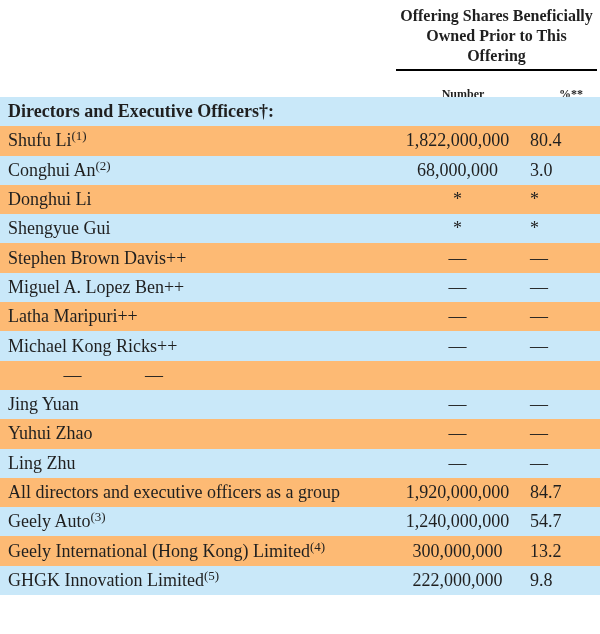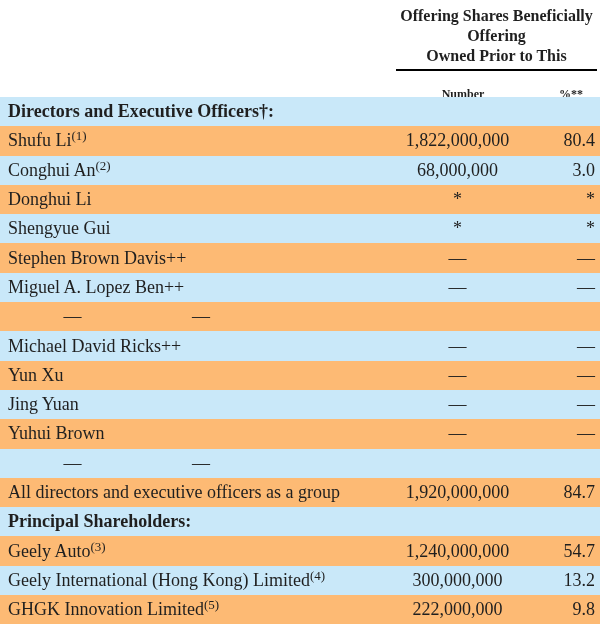--- a/index.html
+++ b/index.html
@@ -38,40 +38,40 @@
     height: 29.3px; width: 600px;
     background: #fdba74;
   }
   .row:nth-child(odd) { background: #c9e8f9; }
   .cell-name {
     flex: 1; padding-left: 8px;
     white-space: nowrap; overflow: hidden;
   }
   .cell-num { width: 145px; text-align: center; white-space: nowrap; }
   .cell-pct {
-    width: 70px; text-align: right; padding-right: 5px;
+    width: 70px; text-align: left; padding-right: 5px;
     box-sizing: border-box; white-space: nowrap;
   }
   .row.section .cell-name { font-weight: 700; }
   sup.fn {
     font-size: 13px;
     vertical-align: 6px;
     line-height: 0;
   }
 </style>
 </head>
 <body>
 
 <div class="doc">
 
   <div class="thead">
     <div class="group-title">
       <div>Offering Shares Beneficially</div>
+      <div>Owned Prior to This</div>
       <div>Offering</div>
-      <div>Owned Prior to This</div>
     </div>
     <div class="col-head number">Number</div>
     <div class="col-head pct">%**</div>
   </div>
 
   <div class="rows">
 
     <div class="row section">
       <div class="cell-name">Directors and Executive Officers†:</div>
       <div class="cell-num"></div>
@@ -108,64 +108,60 @@
       <div class="cell-pct">—</div>
     </div>
 
     <div class="row">
       <div class="cell-name"><span>Miguel A. Lopez Ben++</span></div>
       <div class="cell-num">—</div>
       <div class="cell-pct">—</div>
     </div>
 
     <div class="row">
+      <div class="cell-name"><span>Latha Maripuri++</span></div>
       <div class="cell-num">—</div>
       <div class="cell-pct">—</div>
     </div>
 
     <div class="row">
-      <div class="cell-name"><span>Michael David Ricks++</span></div>
+      <div class="cell-name"><span>Michael Kong Ricks++</span></div>
       <div class="cell-num">—</div>
       <div class="cell-pct">—</div>
     </div>
 
     <div class="row">
-      <div class="cell-name"><span>Yun Xu</span></div>
       <div class="cell-num">—</div>
       <div class="cell-pct">—</div>
     </div>
 
     <div class="row">
       <div class="cell-name"><span>Jing Yuan</span></div>
       <div class="cell-num">—</div>
       <div class="cell-pct">—</div>
     </div>
 
     <div class="row">
-      <div class="cell-name"><span>Yuhui Brown</span></div>
+      <div class="cell-name"><span>Yuhui Zhao</span></div>
       <div class="cell-num">—</div>
       <div class="cell-pct">—</div>
     </div>
 
     <div class="row">
+      <div class="cell-name"><span>Ling Zhu</span></div>
       <div class="cell-num">—</div>
       <div class="cell-pct">—</div>
     </div>
 
     <div class="row">
       <div class="cell-name"><span>All directors and executive officers as a group</span></div>
       <div class="cell-num">1,920,000,000</div>
       <div class="cell-pct">84.7</div>
     </div>
 
-    <div class="row section">
-      <div class="cell-name">Principal Shareholders:</div>
-      <div class="cell-num"></div>
-      <div class="cell-pct"></div>
-    </div>
 
     <div class="row">
       <div class="cell-name"><span>Geely Auto</span><sup class="fn">(3)</sup></div>
       <div class="cell-num">1,240,000,000</div>
       <div class="cell-pct">54.7</div>
     </div>
 
     <div class="row">
       <div class="cell-name"><span>Geely International (Hong Kong) Limited</span><sup class="fn">(4)</sup></div>
       <div class="cell-num">300,000,000</div>

